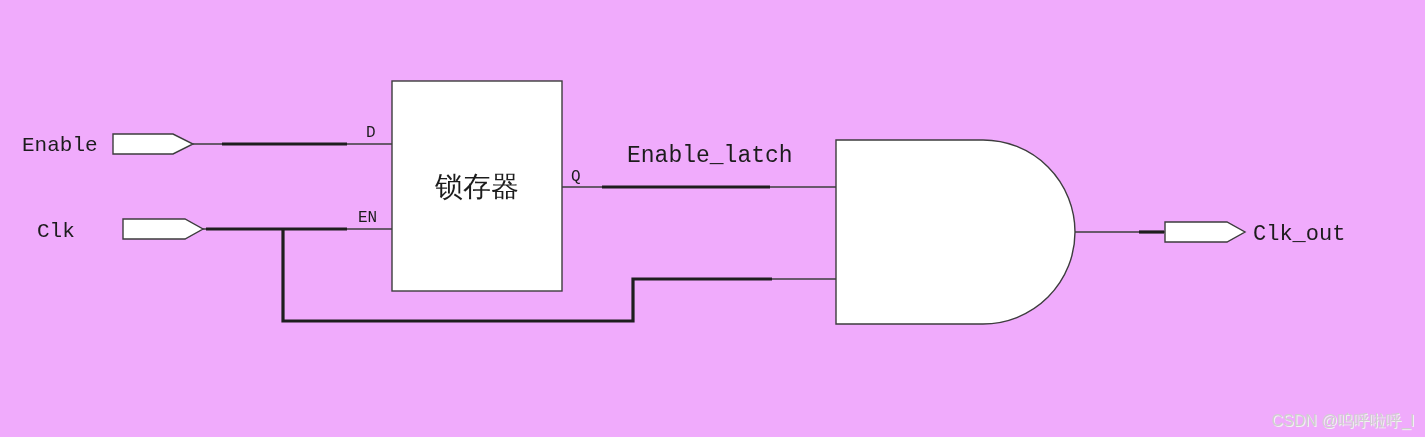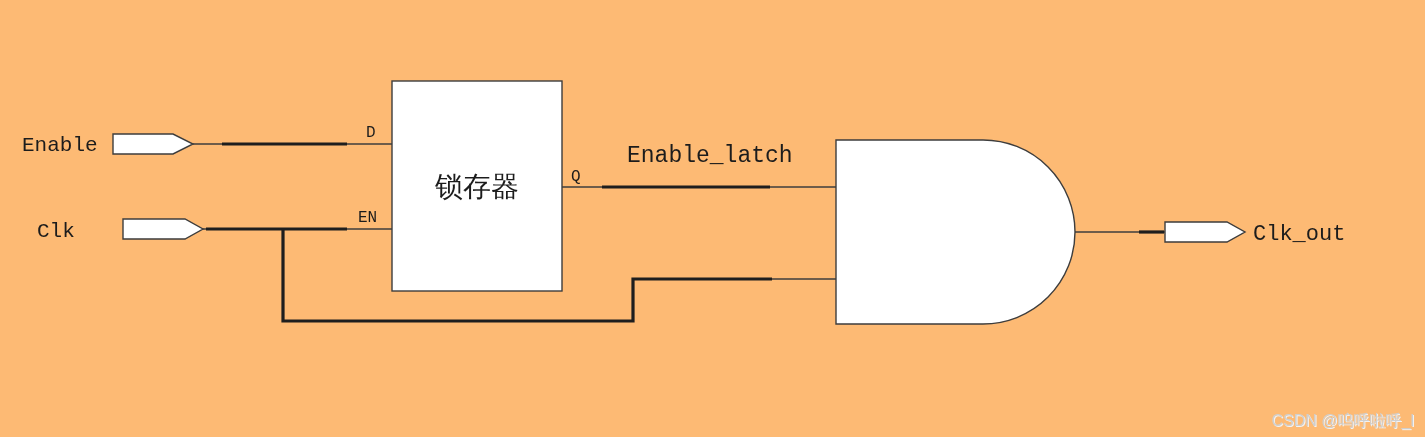--- a/index.html
+++ b/index.html
@@ -4,21 +4,21 @@
 <style>
   html, body {
     margin: 0;
     padding: 0;
     background: #ffffff;
   }
   .canvas {
     position: relative;
     width: 1425px;
     height: 437px;
-    background: #fdba74;
+    background: #f0abfc;
     overflow: hidden;
     font-family: "Liberation Mono", "DejaVu Sans Mono", monospace;
   }
   svg { display: block; }
   .lbl {
     font-family: "Liberation Mono", "DejaVu Sans Mono", monospace;
     fill: #1c1c1c;
   }
   .lbl-port { font-size: 21px; }
   .lbl-pin  { font-size: 16px; }

